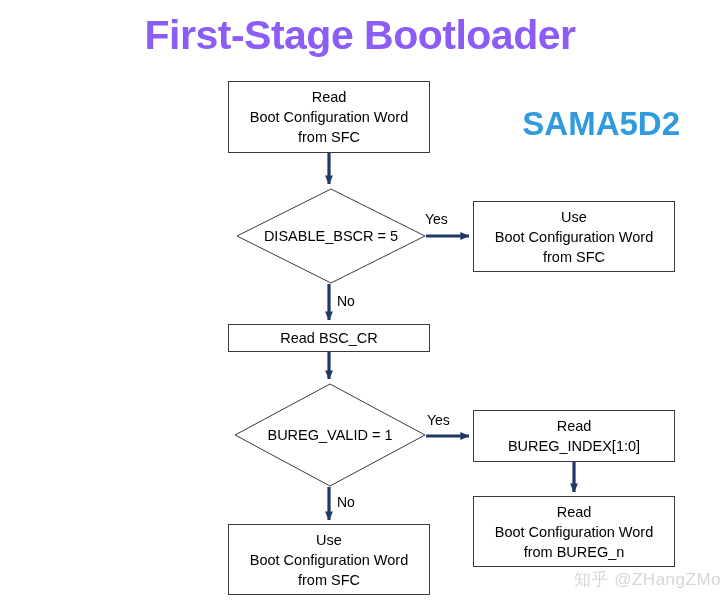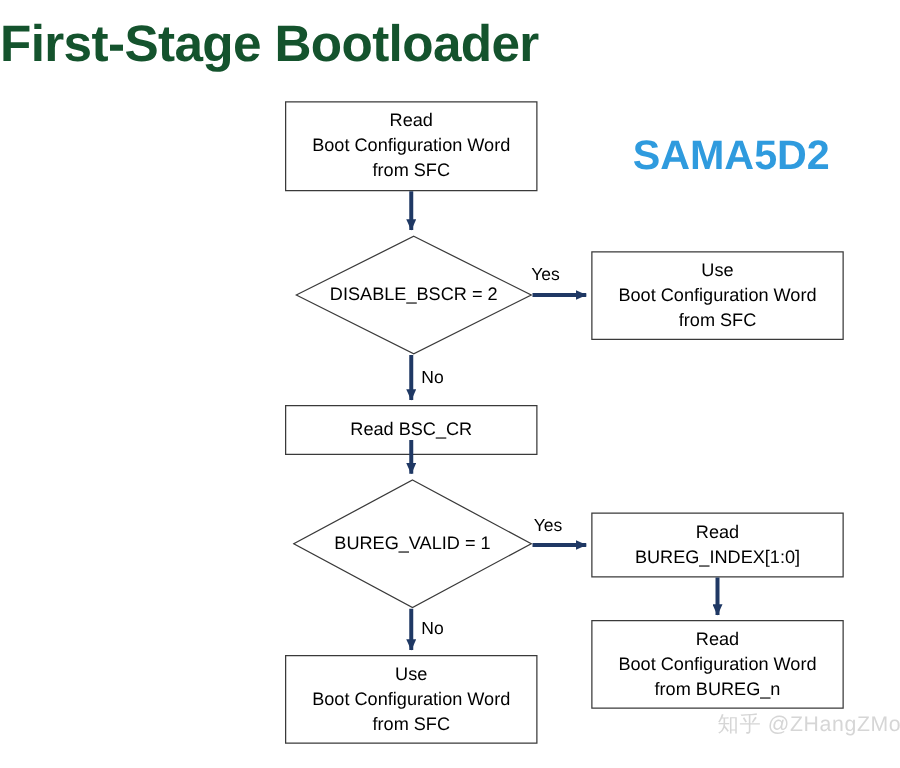--- a/index.html
+++ b/index.html
@@ -16,35 +16,36 @@
     font-family: "Liberation Sans", sans-serif;
     color: #000000;
   }
 
   
   #title {
     position: absolute;
     left: 0;
     top: 10px;
     width: 720px;
+    text-align: center;
     font-size: 41px;
     font-weight: bold;
-    color: #14532d;
+    color: #8b5cf6;
     letter-spacing: -0.5px;
     line-height: 50px;
     white-space: nowrap;
   }
 
   
   #chip-name {
     position: absolute;
     left: 490px;
     top: 104px;
     width: 190px;
-    text-align: center;
+    text-align: right;
     font-size: 33px;
     font-weight: bold;
     color: #2F9BDE;
     line-height: 40px;
     white-space: nowrap;
   }
 
   
   .node-box {
     position: absolute;
@@ -130,28 +131,28 @@
   <div id="chip-name">SAMA5D2</div>
 
   <div class="node-box" style="left:228px; top:81px; width:202px; height:72px;">Read
 Boot Configuration Word
 from SFC</div>
 
   <div class="diamond-wrap" style="left:236px; top:188px; width:190px; height:96px;">
     <svg width="190" height="96" viewBox="0 0 190 96">
       <polygon points="95,1 189,48 95,95 1,48" fill="#ffffff" stroke="#3a3a3a" stroke-width="1"></polygon>
     </svg>
-    <div class="diamond-label">DISABLE_BSCR = 2</div>
+    <div class="diamond-label">DISABLE_BSCR = 5</div>
   </div>
 
   <div class="node-box" style="left:473px; top:201px; width:202px; height:71px;">Use
 Boot Configuration Word
 from SFC</div>
 
-  <div class="node-box" style="left:228px; top:324px; width:202px; height:40px;">Read BSC_CR</div>
+  <div class="node-box" style="left:228px; top:324px; width:202px; height:28px;">Read BSC_CR</div>
 
   <div class="diamond-wrap" style="left:234px; top:383px; width:192px; height:104px;">
     <svg width="192" height="104" viewBox="0 0 192 104">
       <polygon points="96,1 191,52 96,103 1,52" fill="#ffffff" stroke="#3a3a3a" stroke-width="1"></polygon>
     </svg>
     <div class="diamond-label">BUREG_VALID = 1</div>
   </div>
 
   <div class="node-box" style="left:473px; top:410px; width:202px; height:52px;">Read
 BUREG_INDEX[1:0]</div>

